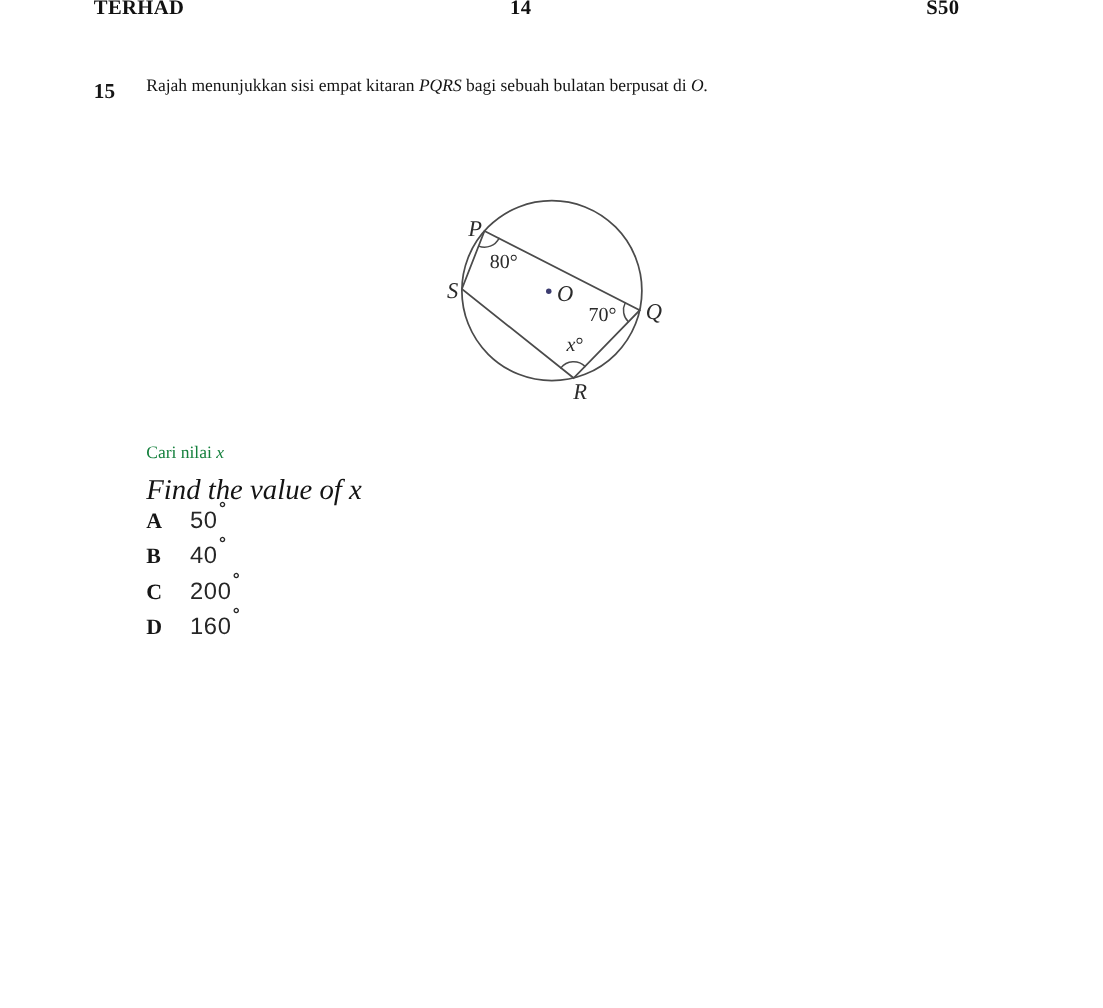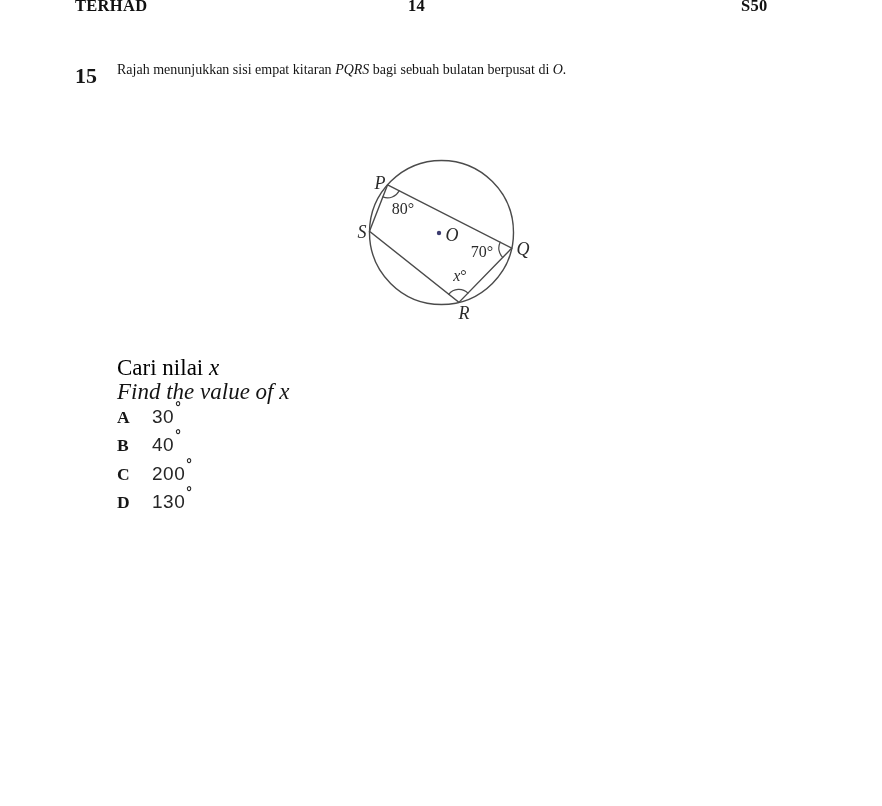--- a/index.html
+++ b/index.html
@@ -10,31 +10,31 @@
     overflow:hidden;
     font-family:"Liberation Serif", serif;
     color:#1e1e1e;
   }
   
   .hdr{position:absolute;top:-4px;font-weight:bold;font-size:16.5px;letter-spacing:.3px;color:#111;}
   .hdr-left{left:75px;}
   .hdr-center{left:408px;}
   .hdr-right{left:741px;}
   
-  .qnum{position:absolute;left:75px;top:63px;font-weight:bold;font-size:22px;color:#161616;}
+  .qnum{position:absolute;left:75px;top:63px;font-weight:bold;font-size:17px;color:#161616;}
   .qline1{position:absolute;left:117px;top:62px;font-size:14px;white-space:nowrap;color:#141414;}
   .qline2{position:absolute;left:117px;top:88px;font-size:17.5px;font-style:italic;white-space:nowrap;color:#141414;}
   .it{font-style:italic;}
   
   .diagram{position:absolute;left:330px;top:140px;width:230px;height:200px;}
   .diagram text{fill:#2b2b2b;font-family:"Liberation Serif", serif;}
   .vlabel{font-style:italic;font-size:18px;}
   .alabel{font-size:16px;}
   
-  .prompt-my{position:absolute;left:117px;top:355px;font-size:23px;color:#000000;}
+  .prompt-my{position:absolute;left:117px;top:355px;font-size:14px;color:#15803d;}
   .prompt-en{position:absolute;left:117px;top:379px;font-size:23px;font-style:italic;color:#141414;}
   
   .options{position:absolute;left:117px;top:406px;}
   .opt-row{display:flex;align-items:baseline;height:28.4px;}
   .opt-letter{font-weight:bold;font-size:17.5px;width:35px;color:#161616;}
   .opt-value{font-family:"Liberation Sans", sans-serif;font-size:19px;color:#262626;letter-spacing:.5px;}
   .deg{font-family:"Liberation Sans", sans-serif;font-weight:bold;font-size:14px;position:relative;top:-11px;left:1px;color:#262626;}
 </style>
 </head>
 <body>
@@ -79,33 +79,33 @@
   </svg>
 
   <div class="prompt-my">
     <span>Cari nilai </span><span class="it">x</span>
   </div>
   <div class="prompt-en">Find the value of x</div>
 
   <div class="options">
     <div class="opt-row">
       <span class="opt-letter">A</span>
-      <span class="opt-value">30</span>
+      <span class="opt-value">50</span>
       <span class="deg">°</span>
     </div>
     <div class="opt-row">
       <span class="opt-letter">B</span>
       <span class="opt-value">40</span>
       <span class="deg">°</span>
     </div>
     <div class="opt-row">
       <span class="opt-letter">C</span>
       <span class="opt-value">200</span>
       <span class="deg">°</span>
     </div>
     <div class="opt-row">
       <span class="opt-letter">D</span>
-      <span class="opt-value">130</span>
+      <span class="opt-value">160</span>
       <span class="deg">°</span>
     </div>
   </div>
 
 </div>
 
 </body></html>

